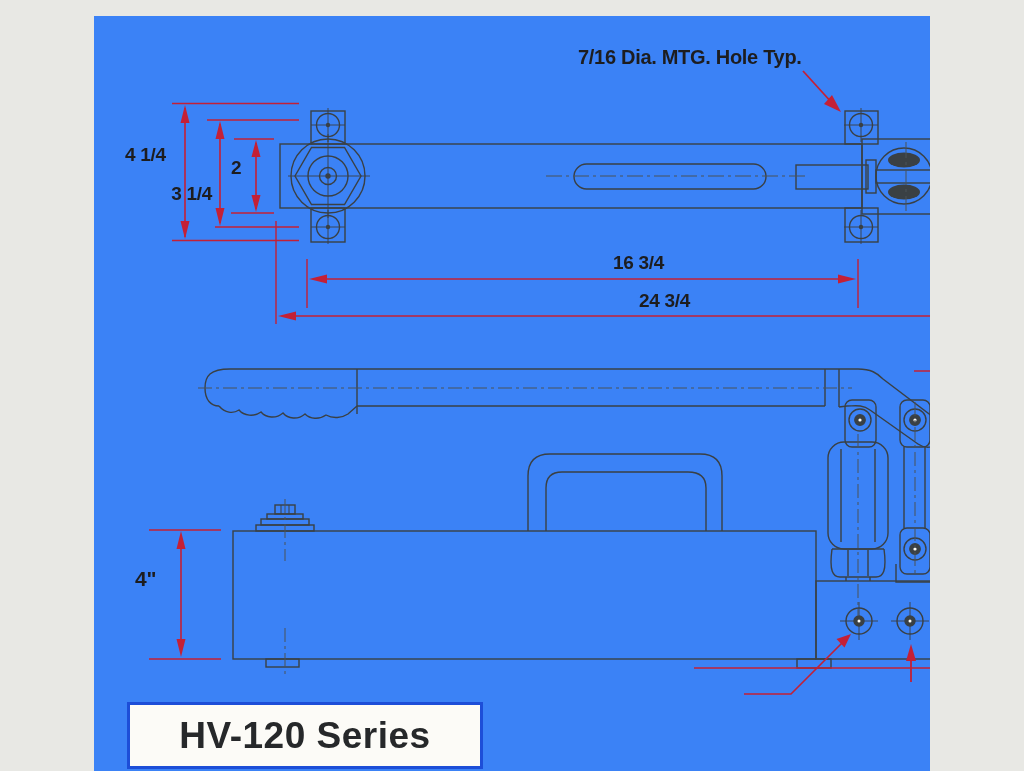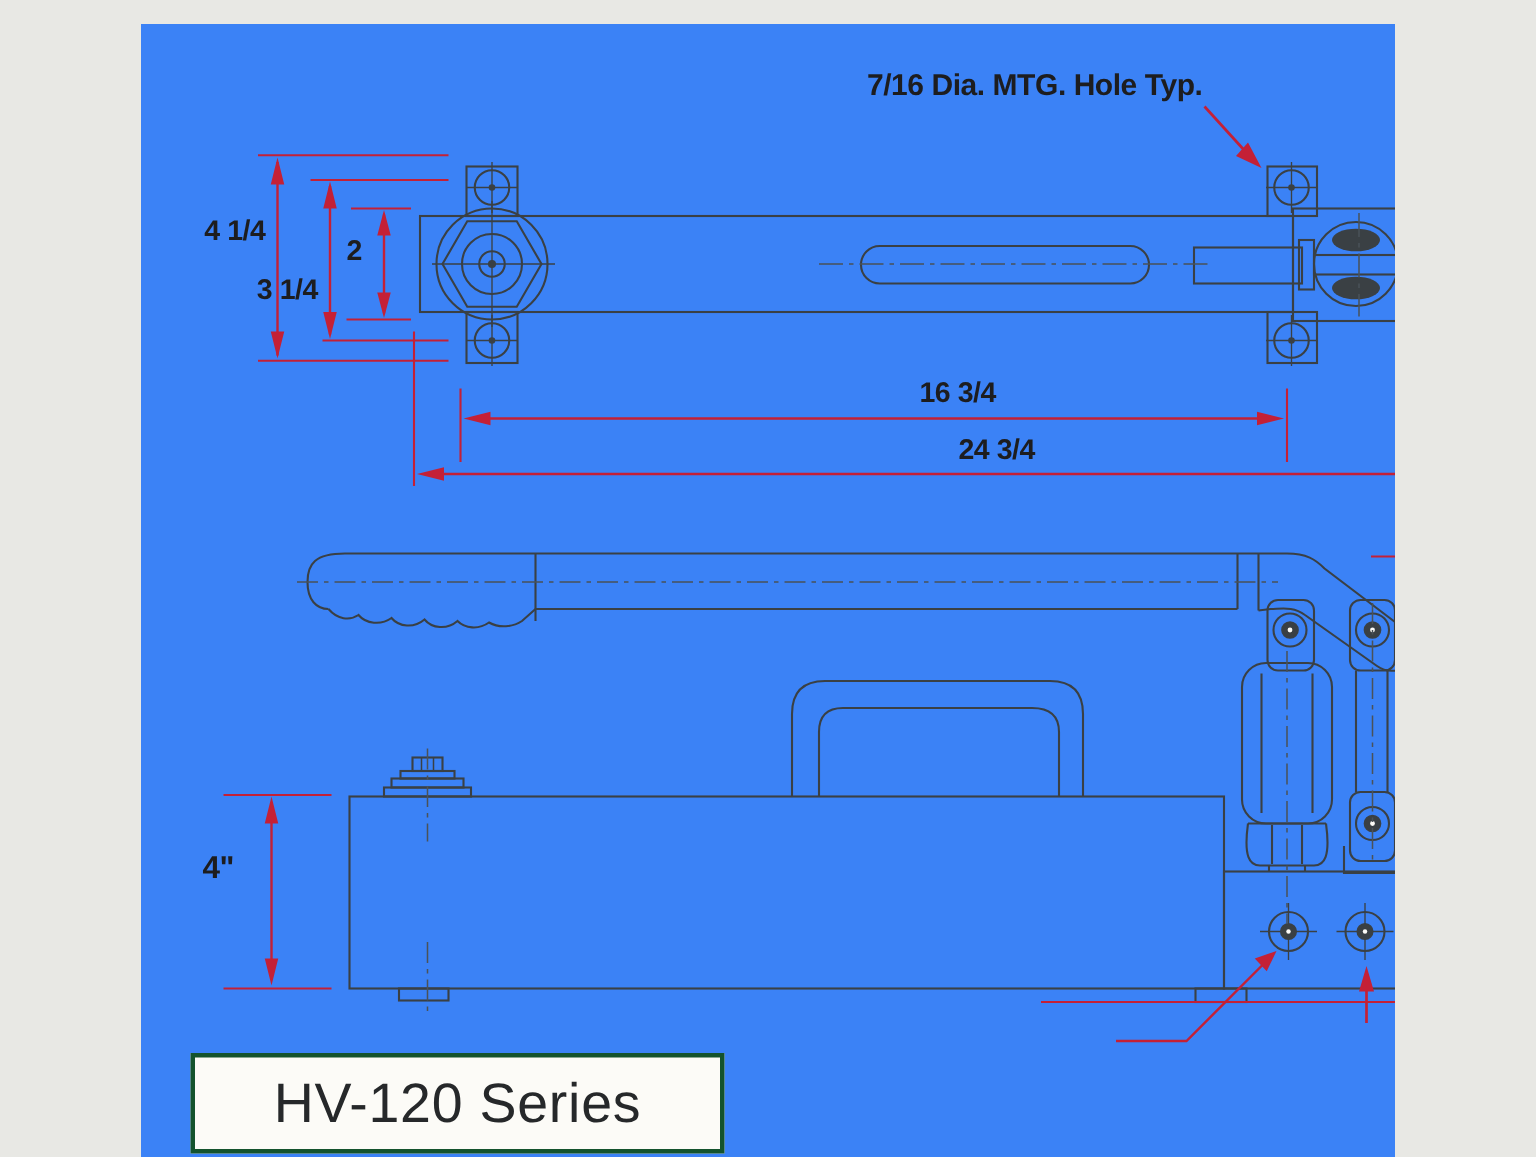--- a/index.html
+++ b/index.html
@@ -14,23 +14,23 @@
     letter-spacing:-0.3px;white-space:nowrap;line-height:1.1;
   }
   .lbl.right{text-align:right;}
   .lbl.center{text-align:right;}
   .lbl sub{font-size:13px;line-height:0;}
   .gauge-lines div{line-height:24px;}
   .cports div{line-height:27px;}
   .sel-lines div{line-height:22px;}
   .titlebox{
     position:absolute;left:33px;top:686px;width:350px;height:61px;
-    border:3px solid #14532d;background:#fcfbf7;
+    border:3px solid #1d4ed8;background:#fcfbf7;
     display:flex;align-items:center;justify-content:center;
-    font-size:37px;font-weight:400;color:#26282a;letter-spacing:0.5px;
+    font-size:37px;font-weight:700;color:#26282a;letter-spacing:0.5px;
   }
 </style>
 </head>
 <body>
 
 <div class="stage">
 
   <svg class="art" width="1024" height="771" viewBox="0 0 1024 771">
 
     <g stroke="#3a4044" stroke-width="1.4" fill="none">
@@ -272,21 +272,21 @@
 
       <g>
         <path d="M817,666 V634" fill="none" stroke-width="1.8"></path>
         <polygon points="817,628 812,645 822,645" stroke="none"></polygon>
       </g>
     </g>
   </svg>
 
   <div class="lbl" style="left:484px;top:30px;font-size:20px;">7/16 Dia. MTG. Hole Typ.</div>
 
-  <div class="lbl right" style="left:20px;top:129px;width:63px;">4 1/4</div>
+  <div class="lbl right" style="left:20px;top:129px;width:63px;text-align:center;">4 1/4</div>
 
   <div class="lbl right" style="left:56px;top:168px;width:62px;text-align:right;">3 1/4</div>
 
   <div class="lbl" style="left:137px;top:142px;">2</div>
 
   <div class="lbl center" style="left:450px;top:237px;width:120px;">16 3/4</div>
 
   <div class="lbl center" style="left:476px;top:275px;width:120px;">24 3/4</div>
 
 

